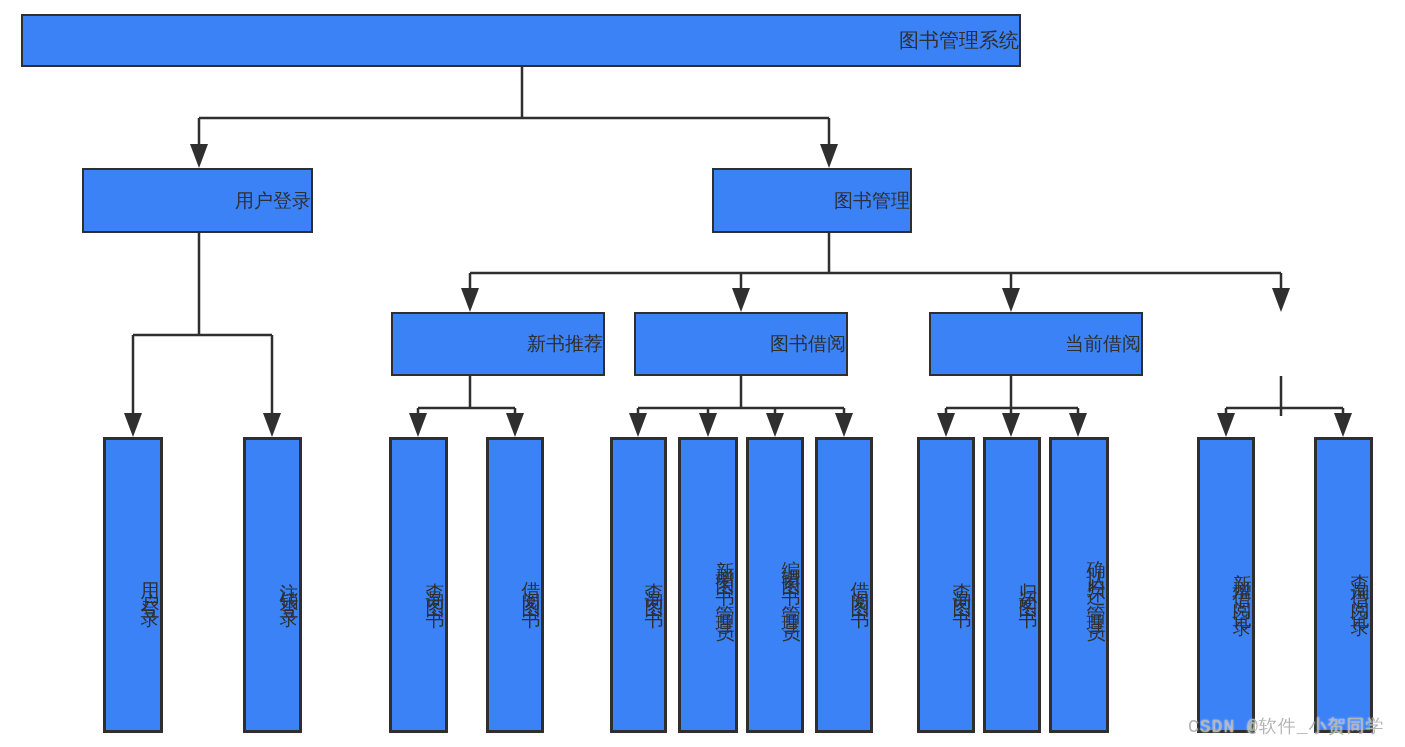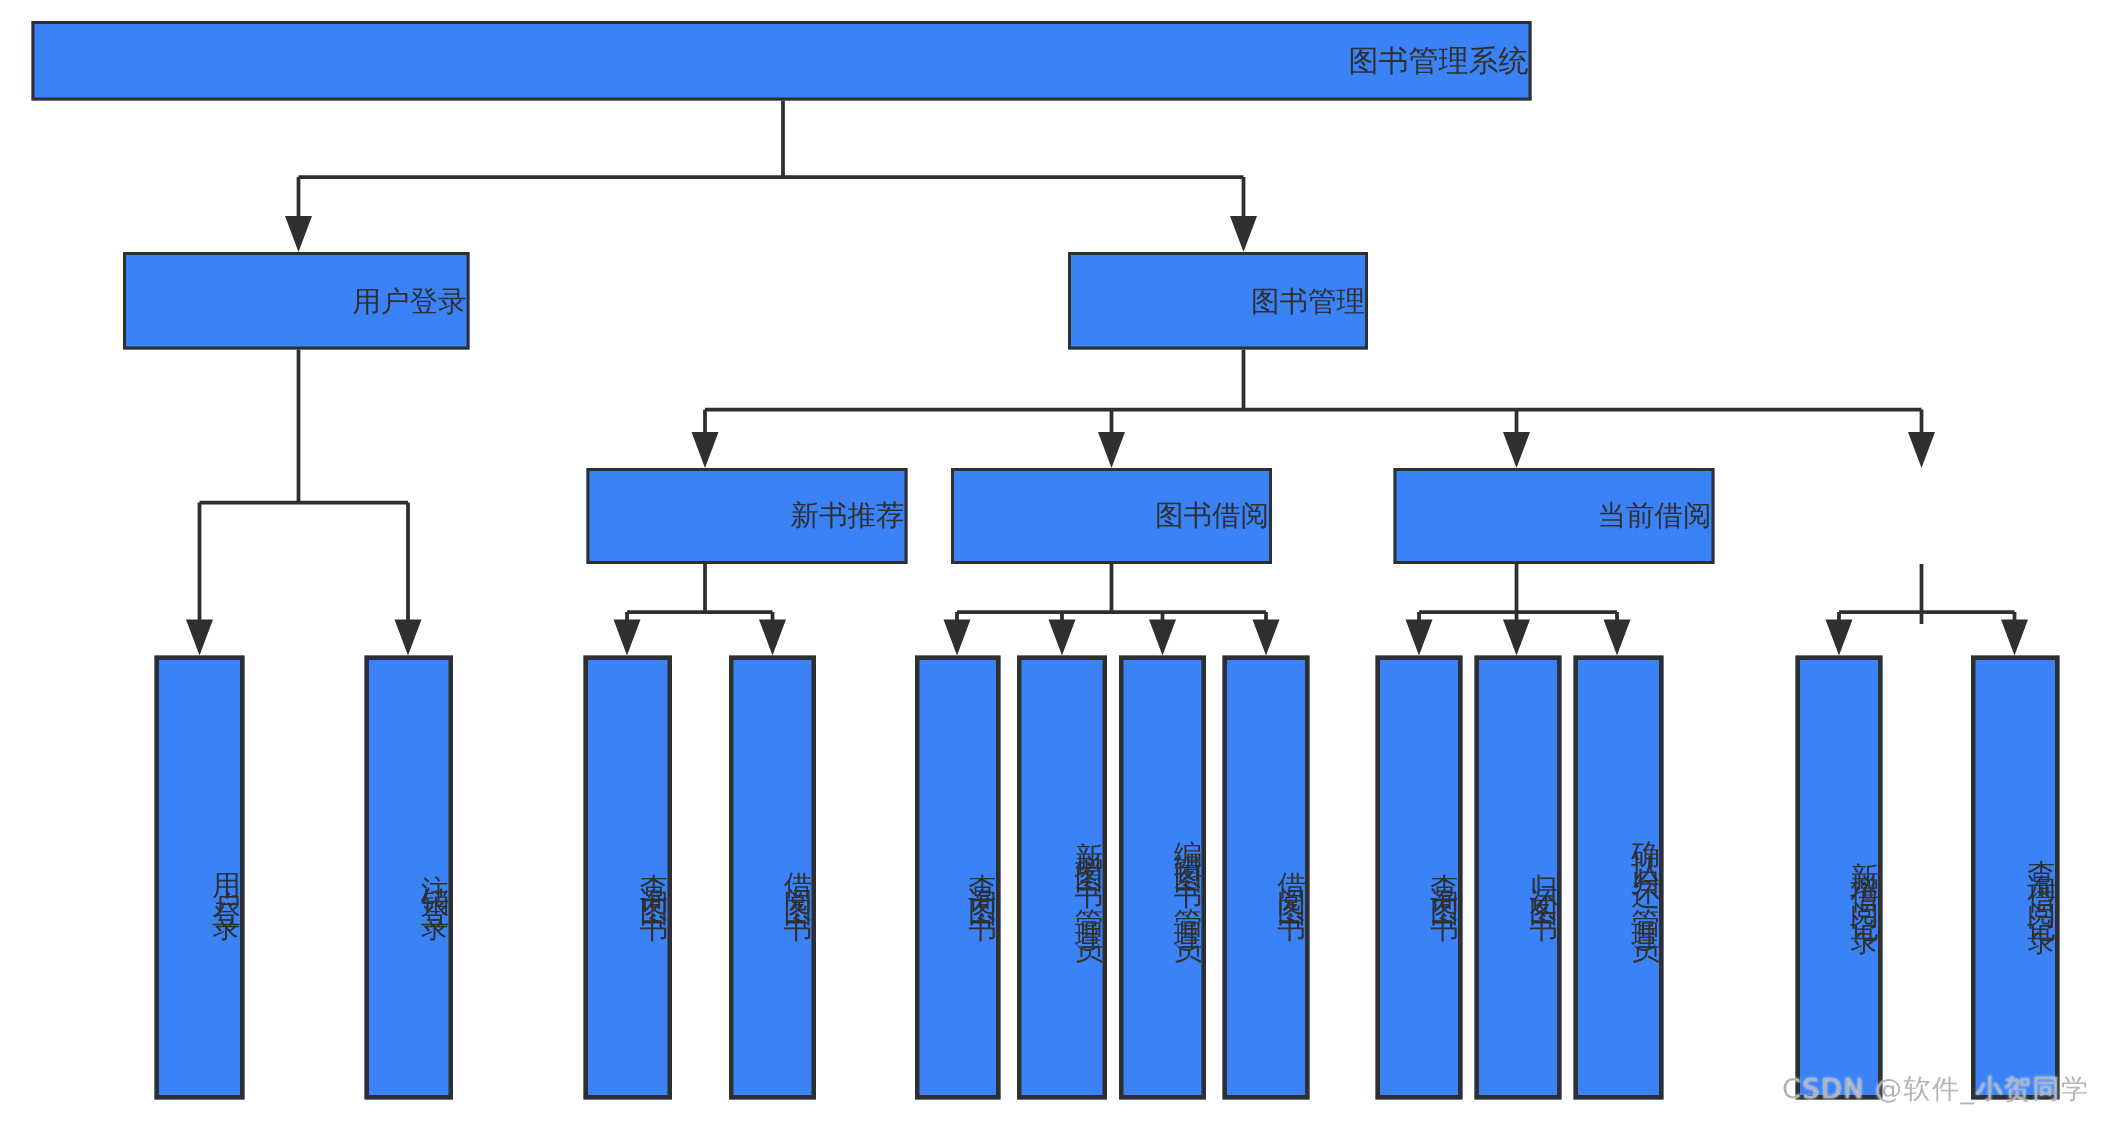--- a/index.html
+++ b/index.html
@@ -65,20 +65,21 @@
   .watermark {
     position: absolute;
     left: 1188px;
     top: 714px;
     z-index: 5;
     font-size: 18px;
     color: #b4b4b4;
     letter-spacing: 1px;
     white-space: nowrap;
     text-shadow: 0 0 2px #ffffff;
+    font-family: Liberation Mono, monospace;
   }
 </style>
 </head>
 <body>
 
 <div class="canvas">
 
   <svg class="connectors" width="1405" height="747" viewBox="0 0 1405 747">
     <defs>
       <g id="arr">

